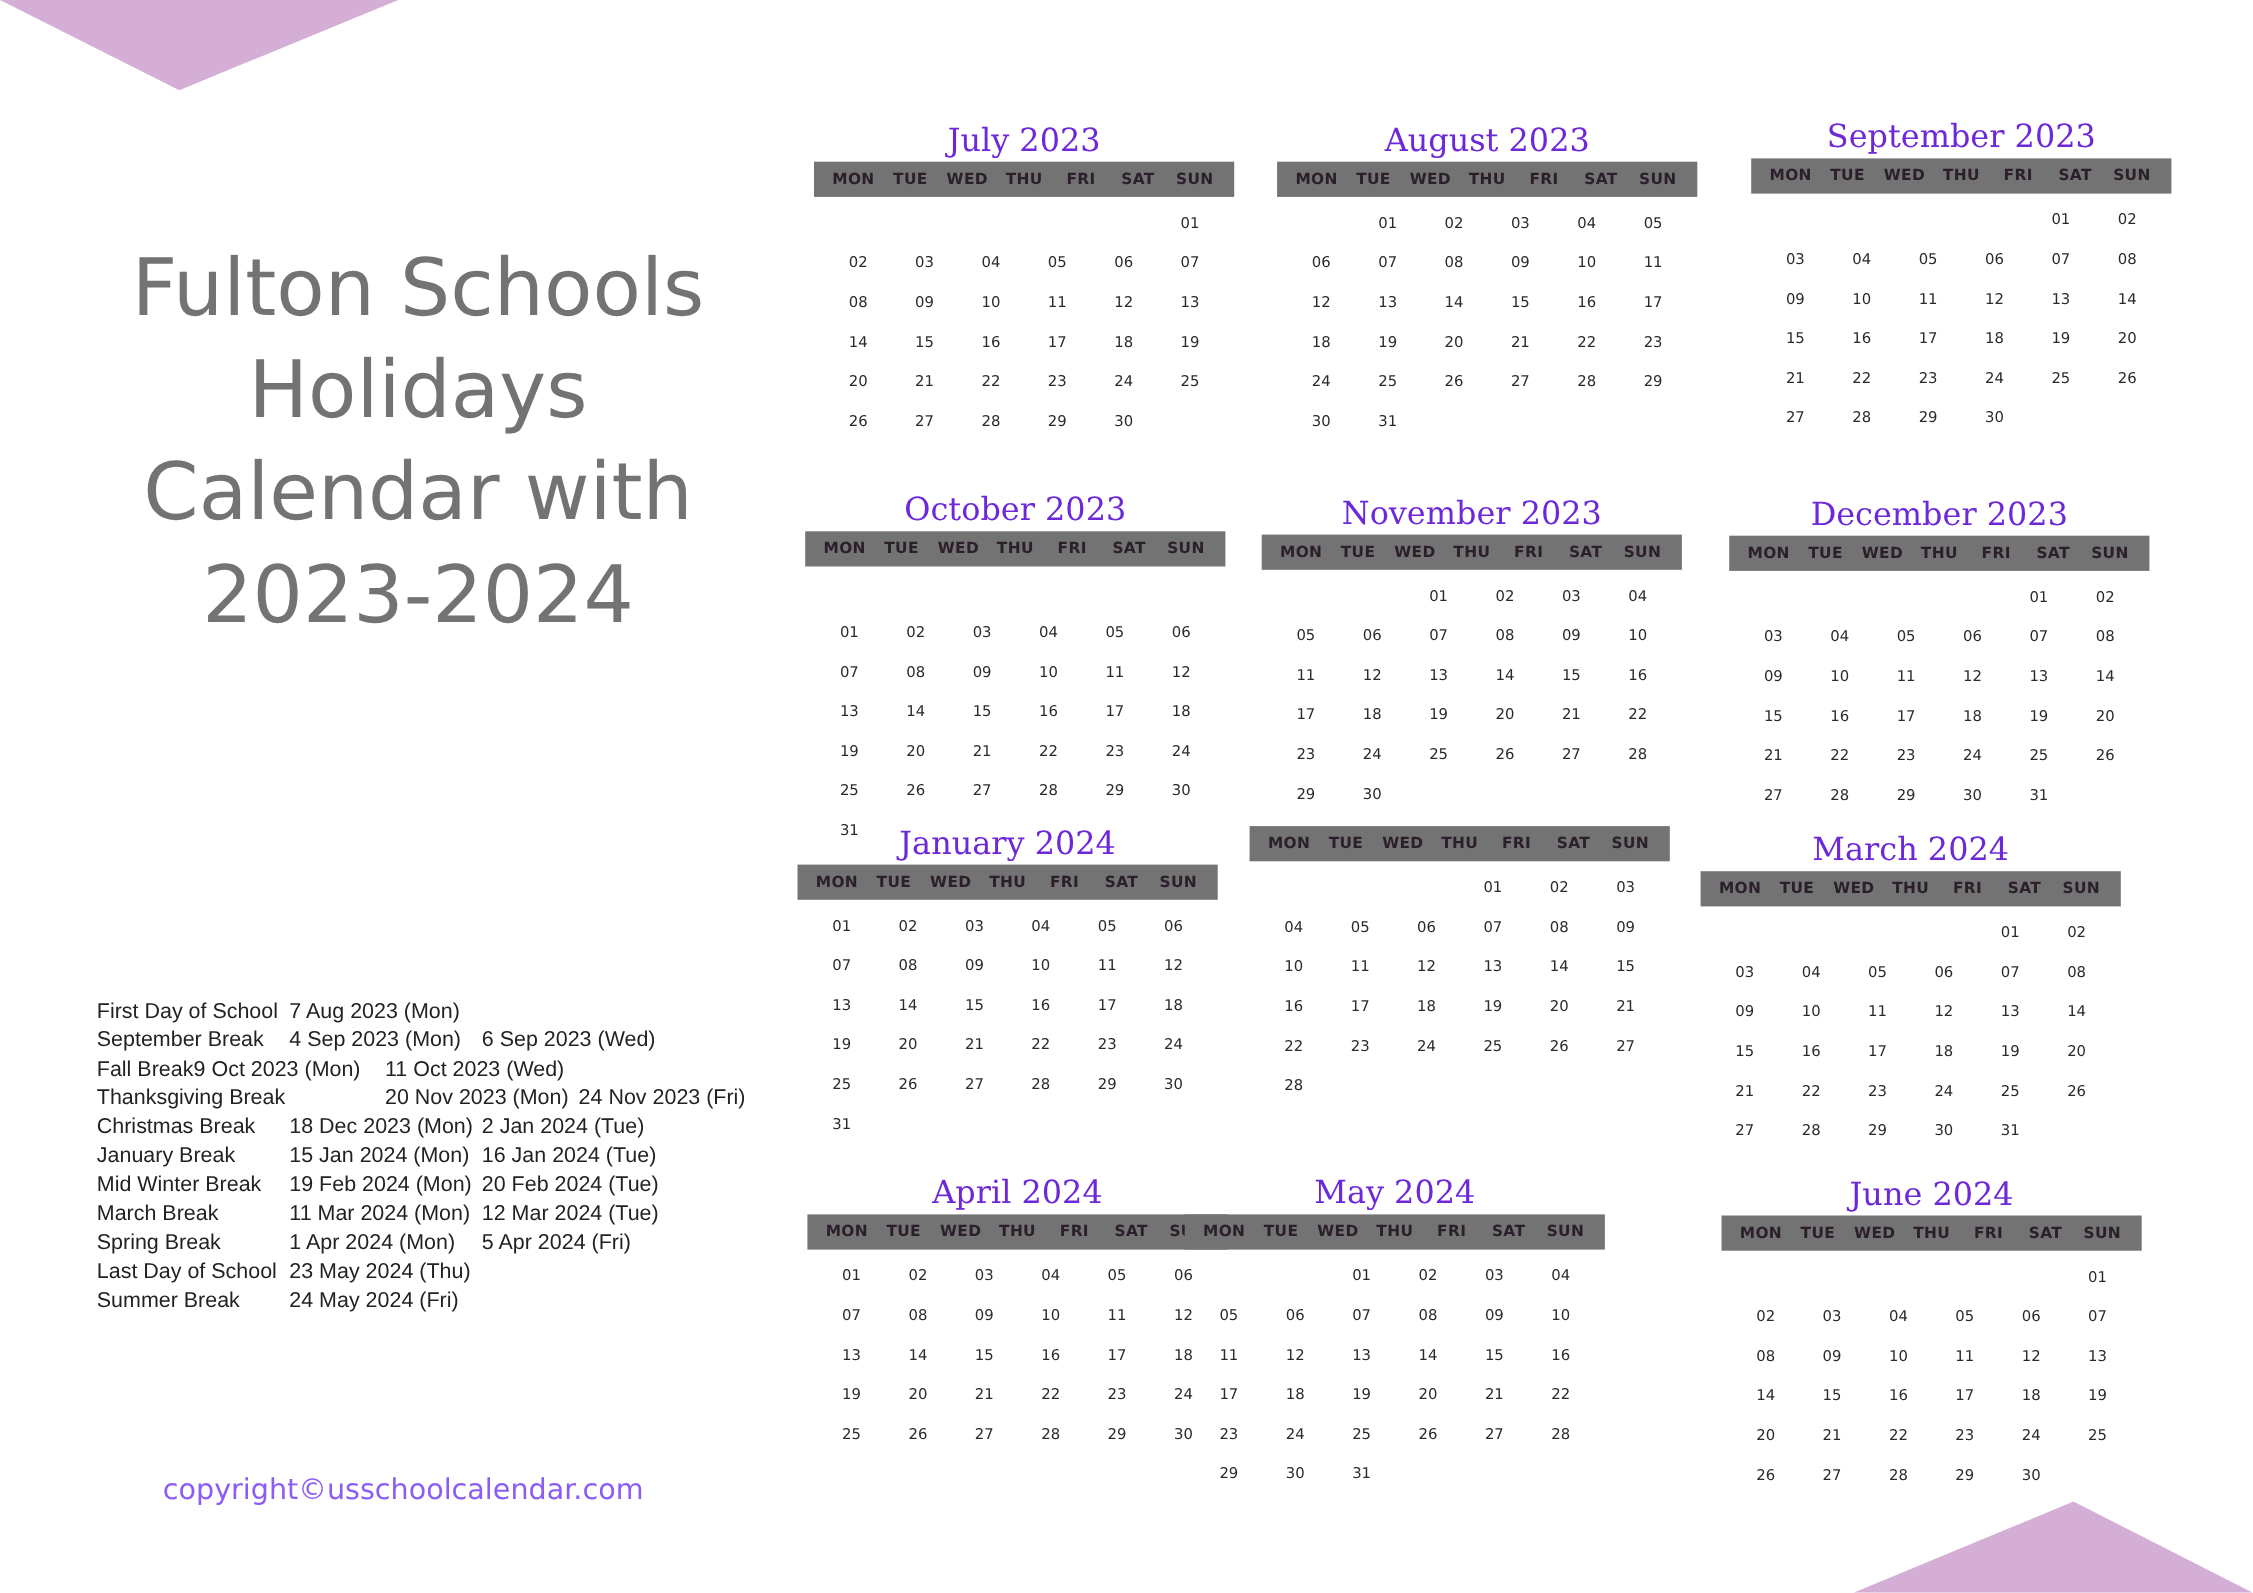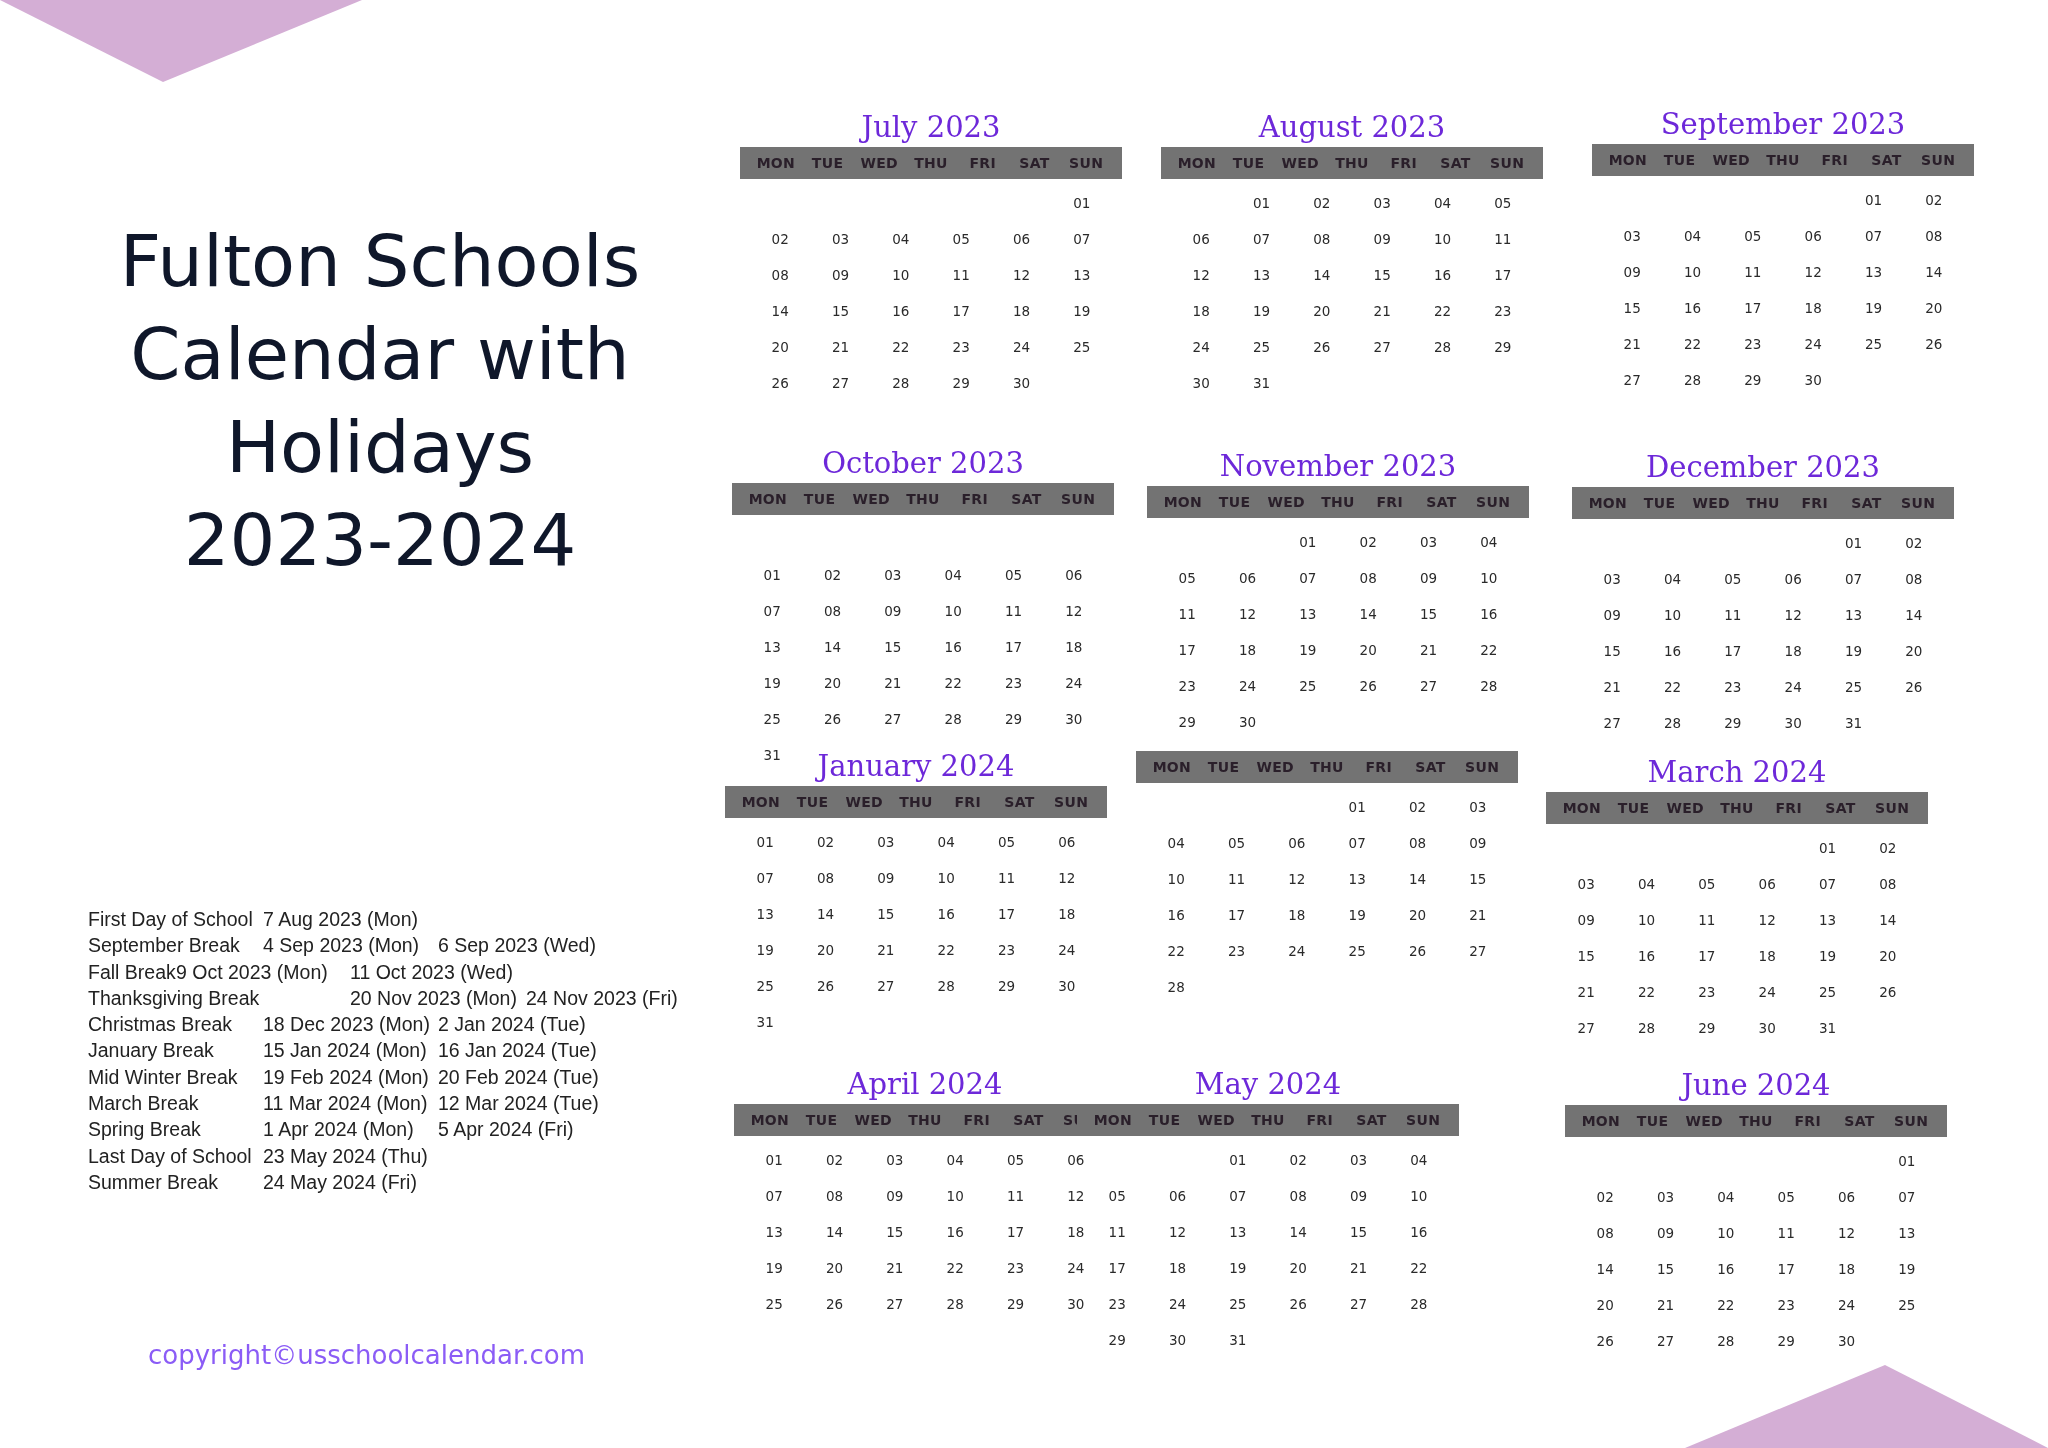--- a/index.html
+++ b/index.html
@@ -1,20 +1,20 @@
 <!DOCTYPE html>
 <html><head>
 <meta charset="utf-8">
 <style>
   html, body { margin:0; padding:0; }
   body { width:2048px; height:1448px; position:relative; background:#ffffff; overflow:hidden;
          font-family:"Liberation Sans", sans-serif; color:#1a1a1a; }
   .deco { position:absolute; }
   .title { position:absolute; left:60px; top:215px; width:640px; text-align:center;
-           font-family:"DejaVu Sans", sans-serif; font-size:72px; line-height:93px; color:#0f172a; }
+           font-family:"DejaVu Sans", sans-serif; font-size:72px; line-height:93px; color:#737373; }
   .title div { white-space:nowrap; }
   .month { position:absolute; width:382px; }
   .month-title { text-align:center; font-family:"DejaVu Serif", serif; font-size:29px; color:#6d28d9;
                  height:40px; line-height:40px; margin-bottom:0; }
   .dow-bar { background:#737373; height:32px; display:grid; grid-template-columns:repeat(7,1fr);
              align-items:center; padding:0 10px; box-sizing:border-box; }
   .dow { text-align:center; font-family:"DejaVu Sans", sans-serif; font-weight:bold; font-size:14px;
          color:#2a1f2a; letter-spacing:0.3px; }
   .days { display:grid; grid-template-columns:repeat(6,1fr); padding:0 10px; box-sizing:border-box;
           margin-top:6px; }
@@ -34,22 +34,22 @@
 
 <svg class="deco" style="left:0;top:0" width="370" height="90" viewBox="0 0 370 90">
   <polygon points="0,0 362,0 163,82" fill="#d4aed5"></polygon>
 </svg>
 <svg class="deco" style="left:1680px;top:1360px" width="368" height="88" viewBox="0 0 368 88">
   <polygon points="5,88 205,5 368,88" fill="#d4aed5"></polygon>
 </svg>
 
 <div class="title">
   <div>Fulton Schools</div>
+  <div>Holidays</div>
   <div>Calendar with</div>
-  <div>Holidays</div>
   <div>2023-2024</div>
 </div>
 
 <div id="months-container">
     <div class="month" style="left: 740px; top: 107px;">
       <div class="month-title">July 2023</div>
       <div class="dow-bar">
         <div class="dow">MON</div>
         <div class="dow">TUE</div>
         <div class="dow">WED</div>

